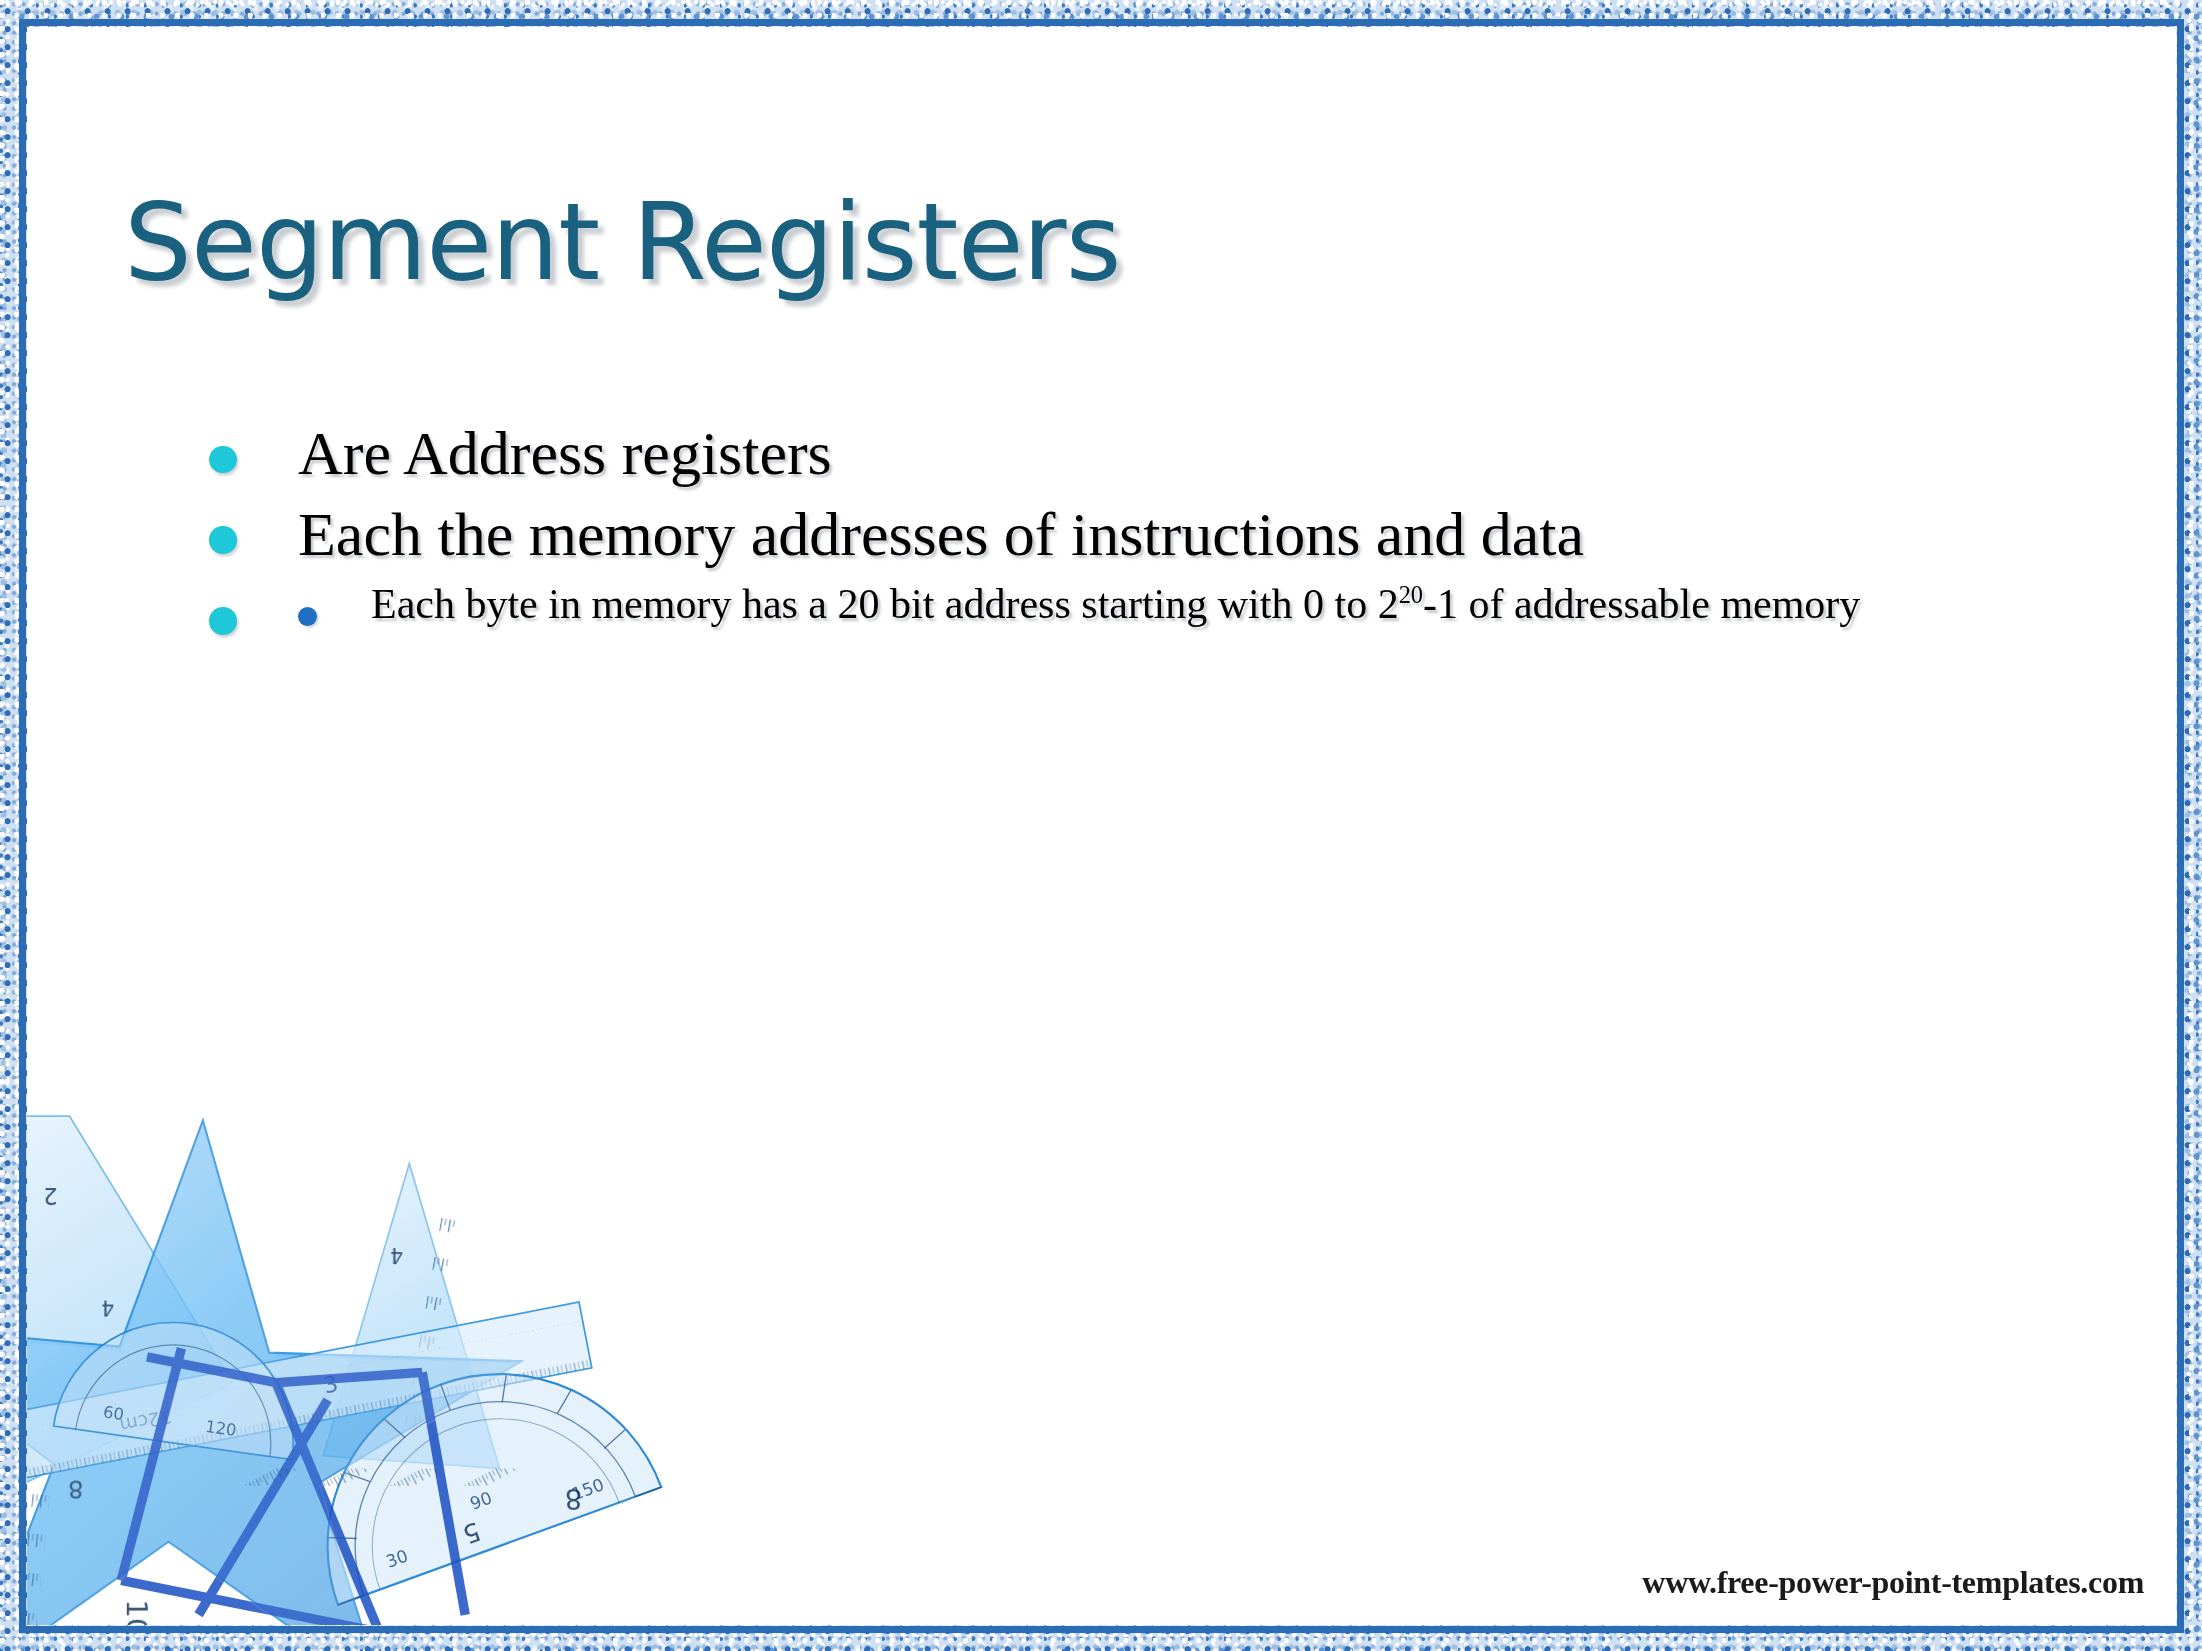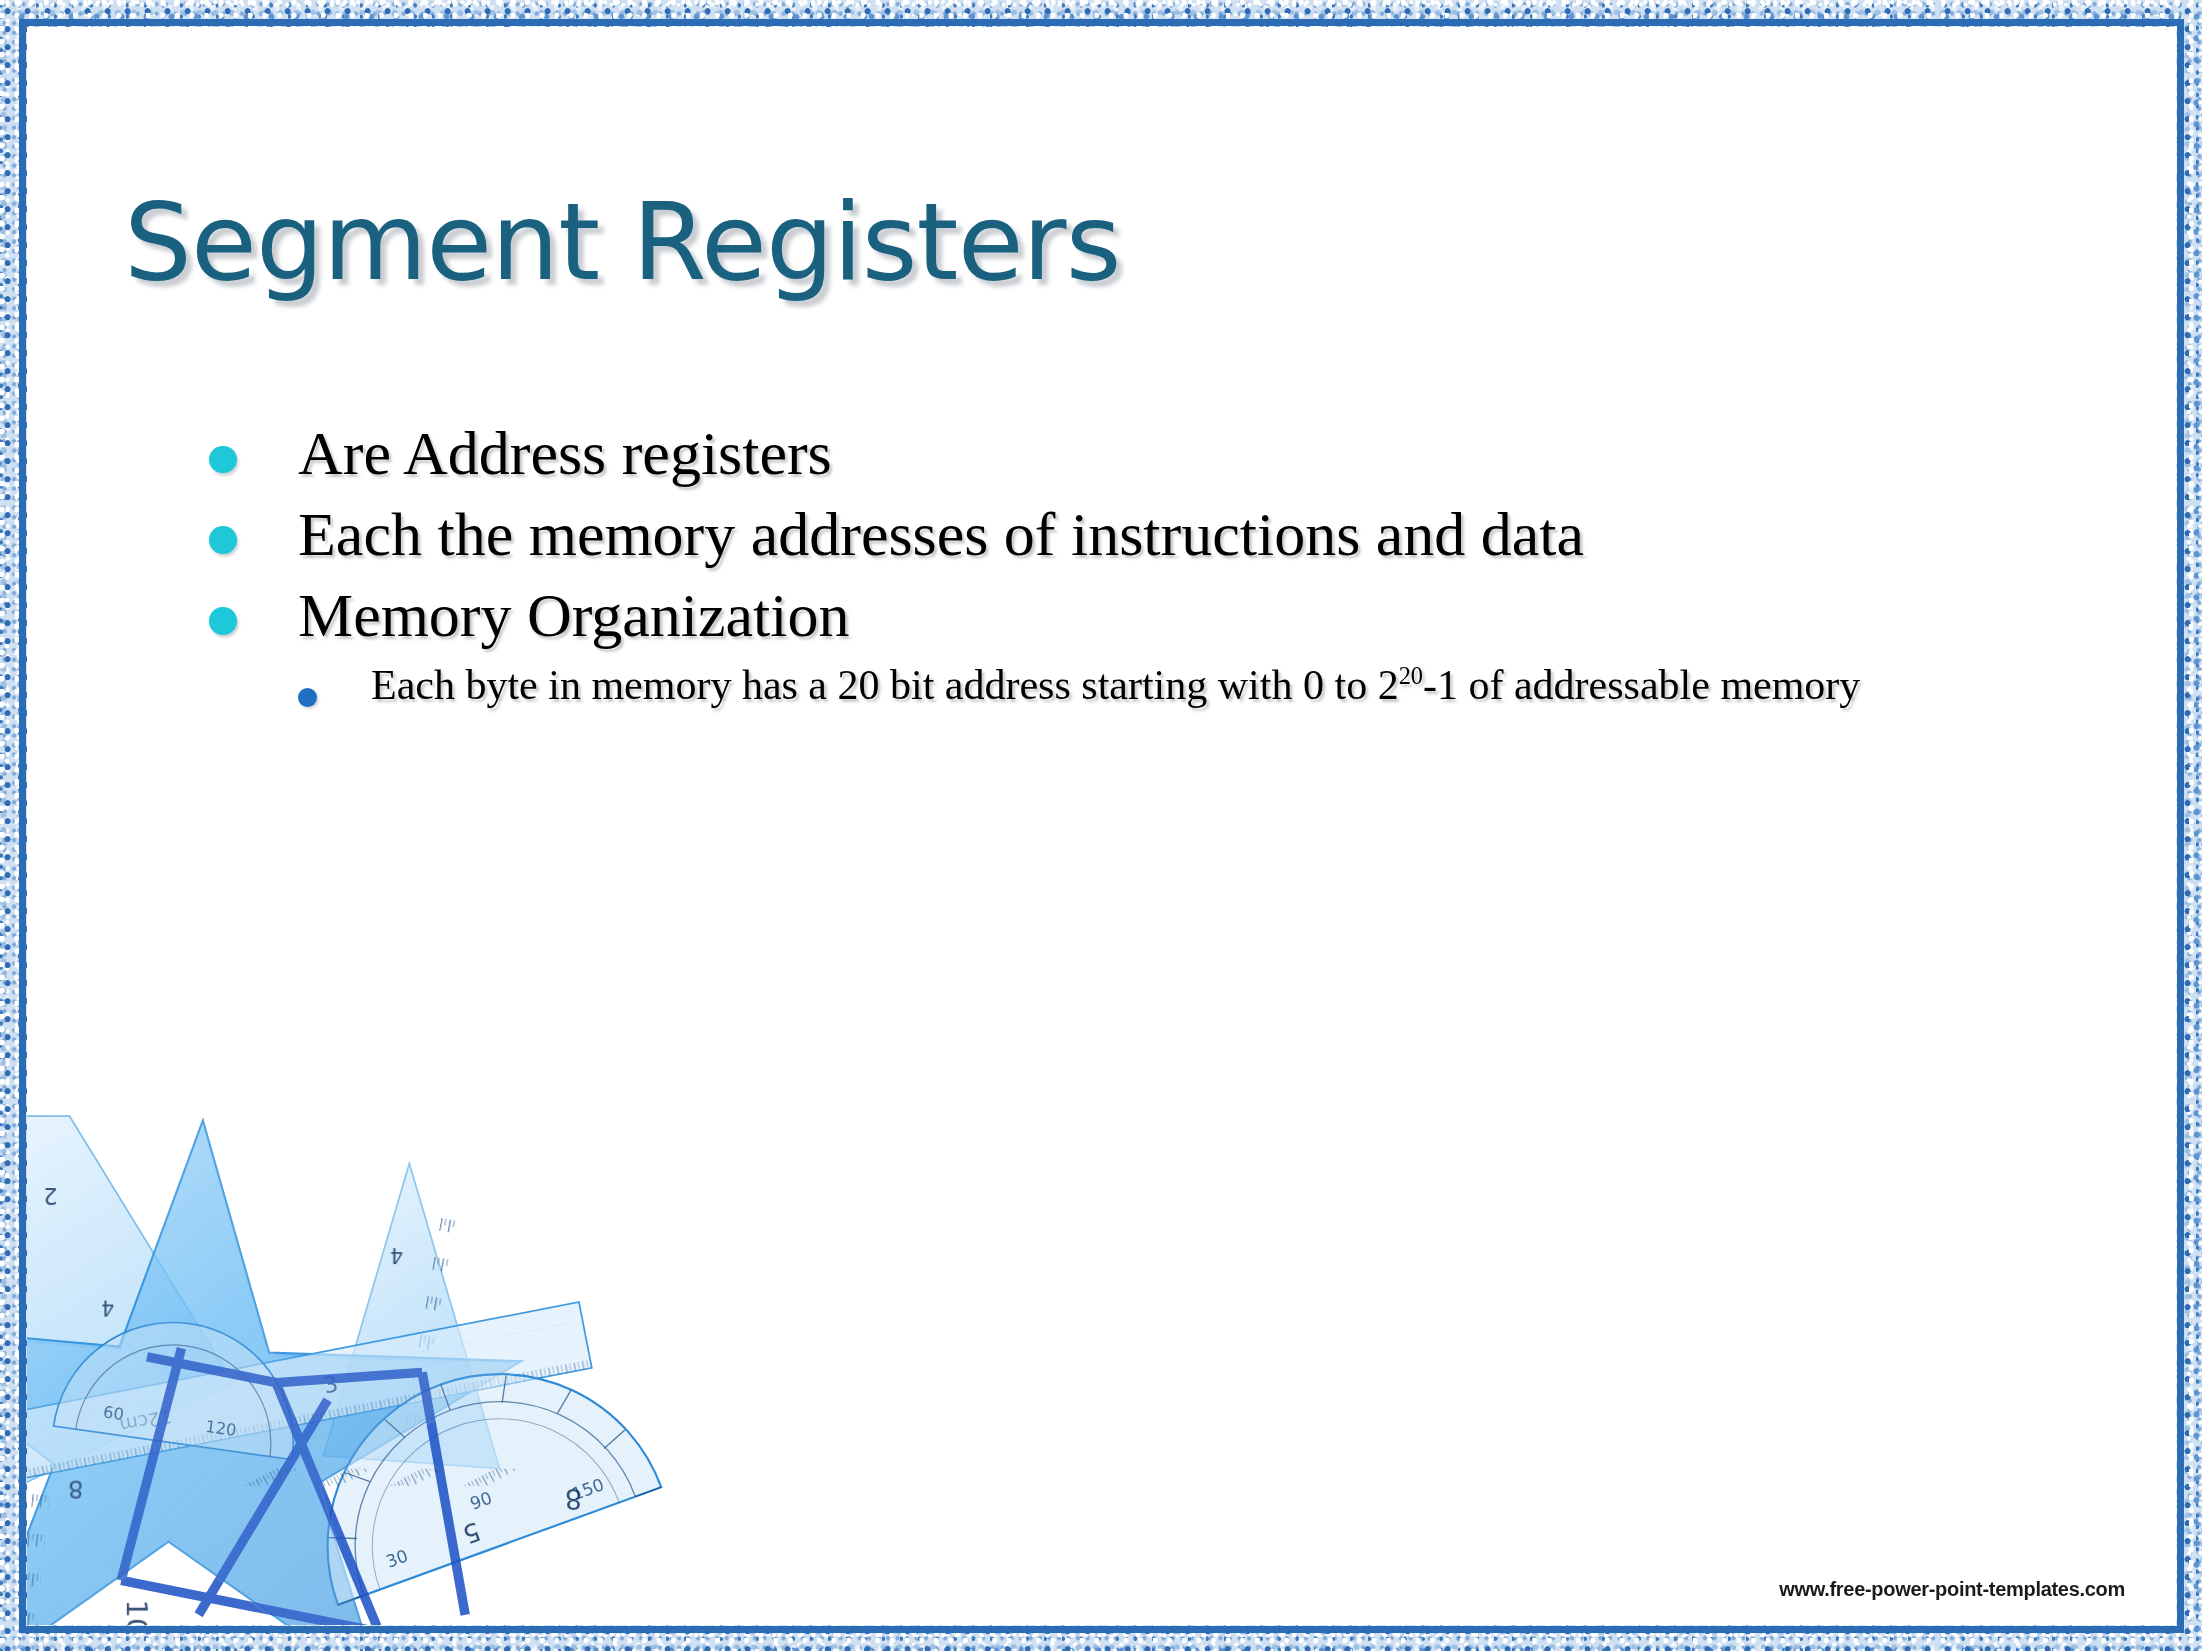--- a/index.html
+++ b/index.html
@@ -140,24 +140,24 @@
     bottom: -6.9px;
     width: 688px;
     height: 533px;
     z-index: 6;
     pointer-events: none;
   }
 
   
   .footer {
     position: absolute;
-    right: 51px;
+    right: 32px;
     bottom: 24px;
-    font-family: Liberation Sans, sans-serif;
-    font-size: 20px;
+    font-family: Liberation Serif, serif;
+    font-size: 32px;
     font-weight: 700;
     letter-spacing: -0.3px;
     color: #1b1b1b;
     white-space: nowrap;
     z-index: 14;
   }
 </style>
 </head>
 <body>
 
@@ -275,21 +275,20 @@
         <span>Are Address registers</span>
       </div>
 
       <div class="b1">
         <span class="dot"></span>
         <span>Each the memory addresses of instructions and data</span>
       </div>
 
       <div class="b1">
         <span class="dot"></span>
-        <span>Memory Organization</span>
       </div>
 
       <div class="b2">
         <span class="dot2"></span>
         <span>Each byte in memory has a 20 bit address starting with 0 to 2</span><span class="sup">20</span><span>-1 of addressable memory</span>
       </div>
 
     </div>
 
     <div class="footer">www.free-power-point-templates.com</div>

